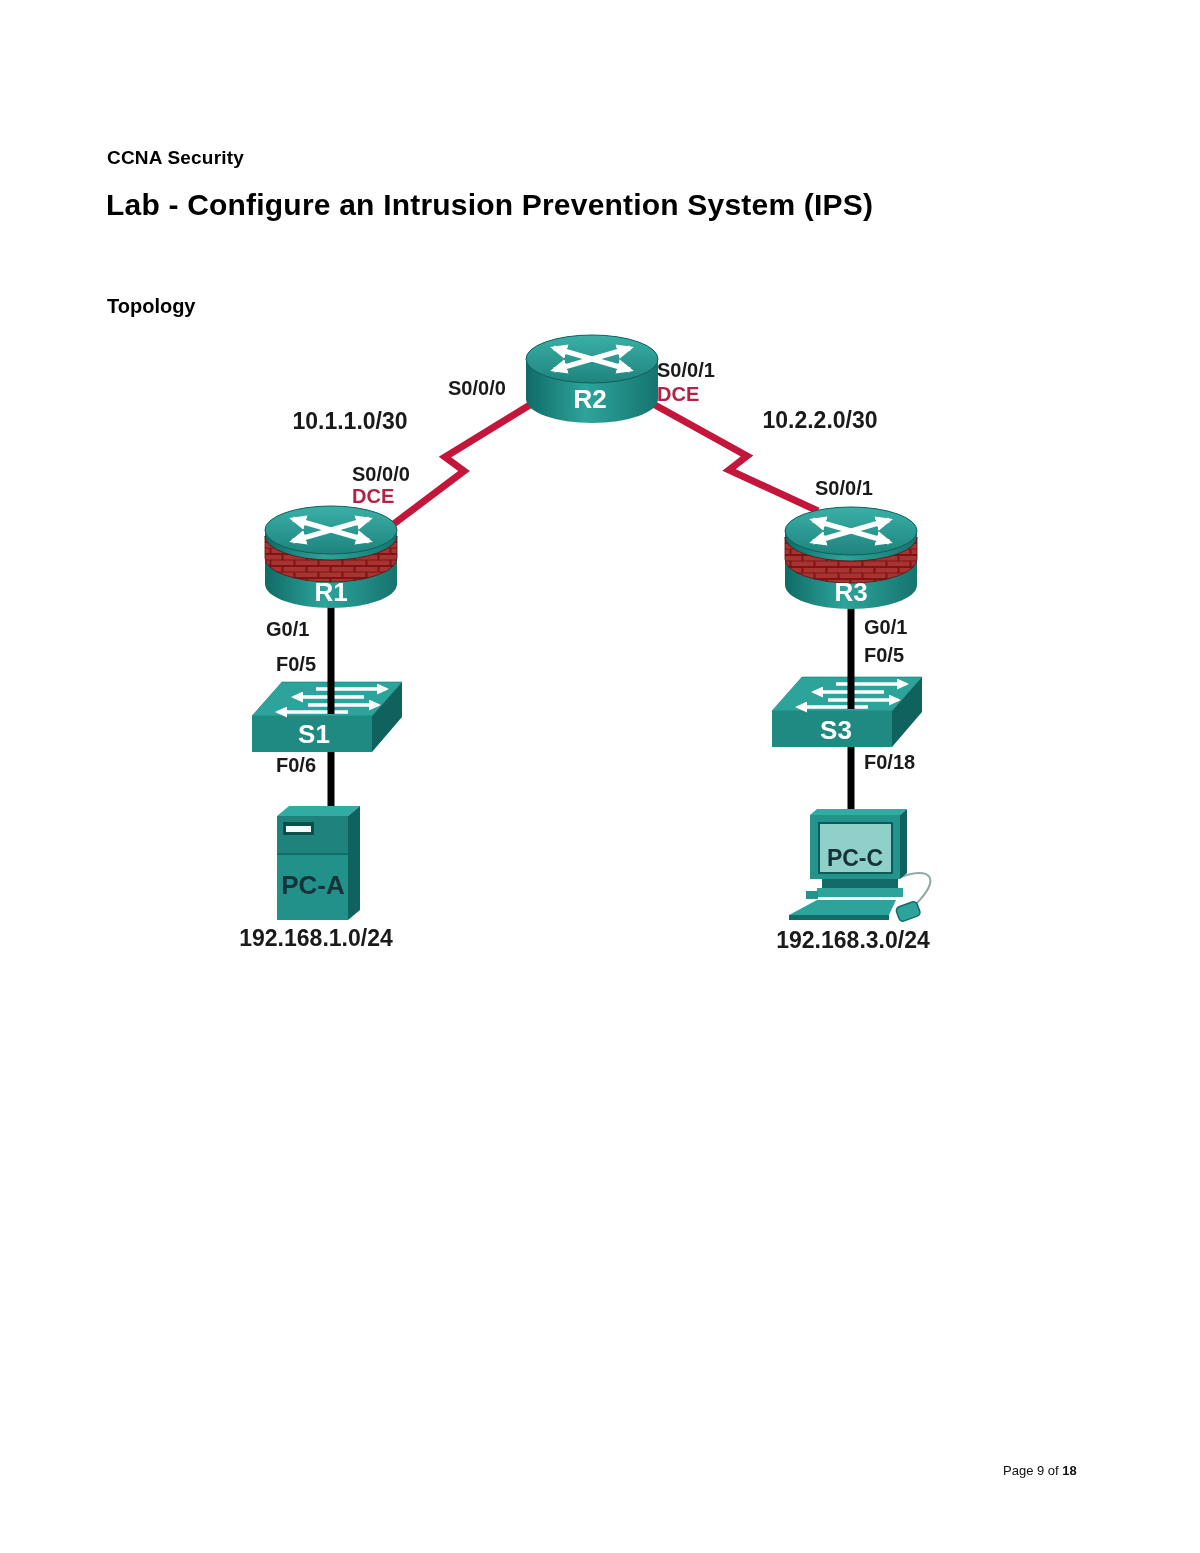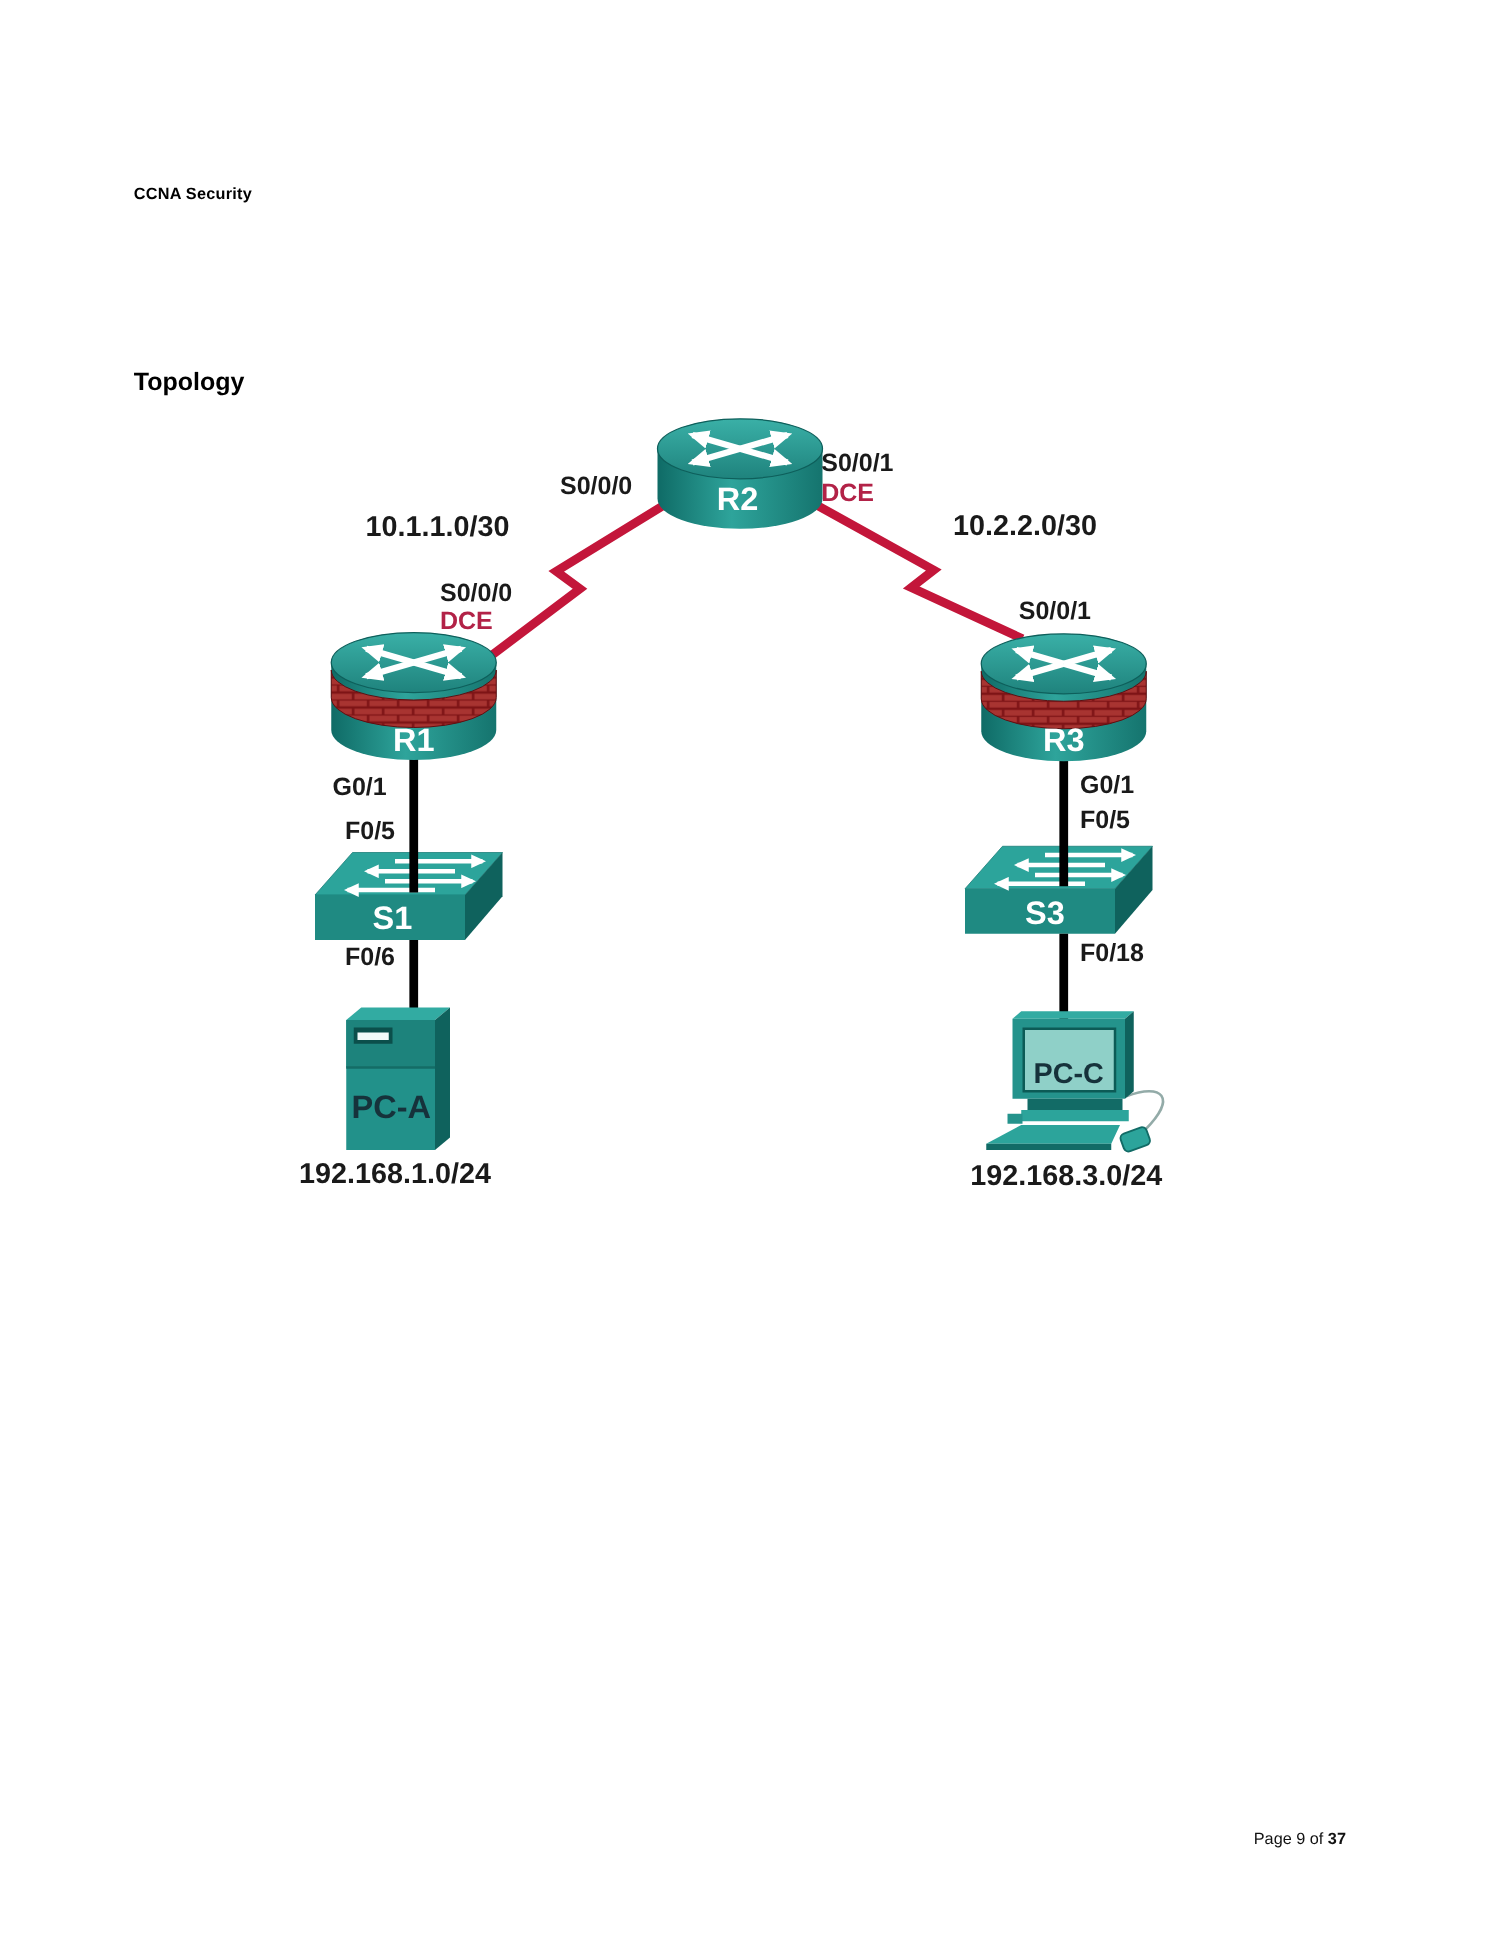--- a/index.html
+++ b/index.html
@@ -2,21 +2,21 @@
 <html><head>
 <meta charset="utf-8">
 <style>
   html,body { margin:0; padding:0; background:#ffffff; }
   .page {
     position:relative; width:1200px; height:1553px; background:#ffffff;
     font-family:"Liberation Sans", sans-serif; color:#000; overflow:hidden;
   }
   .course-label {
     position:absolute; left:107px; top:147px;
-    font-size:13px; font-weight:bold; letter-spacing:0.2px;
+    font-size:19px; font-weight:bold; letter-spacing:0.2px;
   }
   .page-title {
     position:absolute; left:106px; top:188px;
     font-size:30px; font-weight:bold; letter-spacing:0.2px;
   }
   .section-heading {
     position:absolute; left:107px; top:255px;
     font-size:20px; font-weight:bold;margin-top:40px;
   }
   .page-footer {
@@ -34,20 +34,21 @@
   .lbl-net { font-size:23px; font-weight:bold; fill:#1a1a1a; }
   .serial  { stroke:#C3163A; stroke-width:7; fill:none; }
   .eth     { stroke:#000000; stroke-width:7; }
 </style>
 </head>
 <body>
 
 <div class="page">
 
   <div class="course-label">CCNA Security</div>
+  <div class="page-title">Lab - Configure an Intrusion Prevention System (IPS)</div>
   <div class="section-heading">Topology</div>
 
   <svg class="topology-svg" width="1200" height="700" viewBox="0 300 1200 700">
     <defs>
       <linearGradient id="gradBody" x1="0" y1="0" x2="1" y2="0">
         <stop offset="0" stop-color="#0F6B66"></stop>
         <stop offset="0.45" stop-color="#2EA49B"></stop>
         <stop offset="1" stop-color="#15746E"></stop>
       </linearGradient>
       <linearGradient id="gradTop" x1="0" y1="0" x2="0" y2="1">
@@ -159,15 +160,15 @@
     <text class="lbl-if" x="864" y="634">G0/1</text>
     <text class="lbl-if" x="864" y="662">F0/5</text>
     <text class="lbl-if" x="864" y="769">F0/18</text>
 
     <text class="lbl-net" x="350" y="429" text-anchor="middle">10.1.1.0/30</text>
     <text class="lbl-net" x="820" y="428" text-anchor="middle">10.2.2.0/30</text>
     <text class="lbl-net" x="316" y="946" text-anchor="middle">192.168.1.0/24</text>
     <text class="lbl-net" x="853" y="948" text-anchor="middle">192.168.3.0/24</text>
   </svg>
 
-  <div class="page-footer"><span>Page 9 of </span><span class="bold">37</span></div>
+  <div class="page-footer"><span>Page 9 of </span><span class="bold">18</span></div>
 
 </div>
 
 </body></html>

